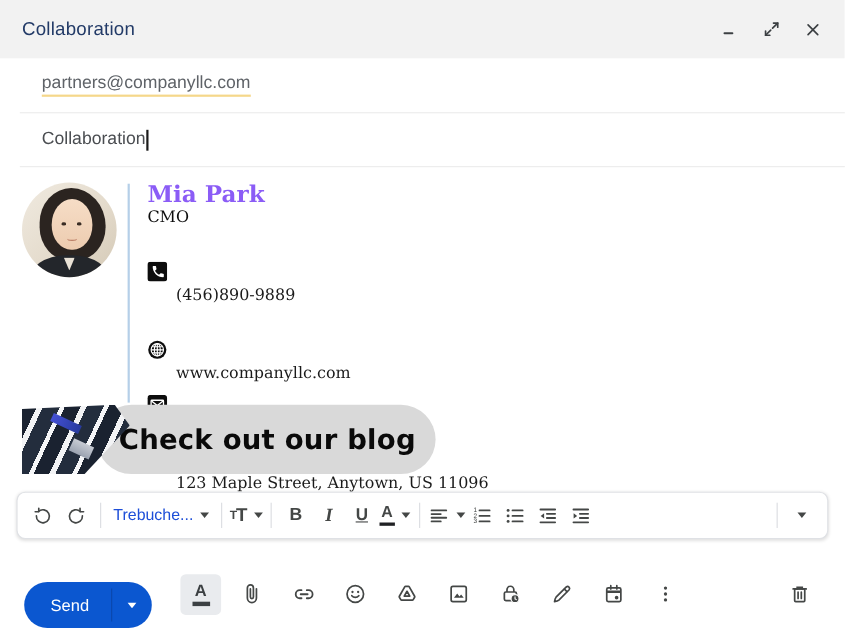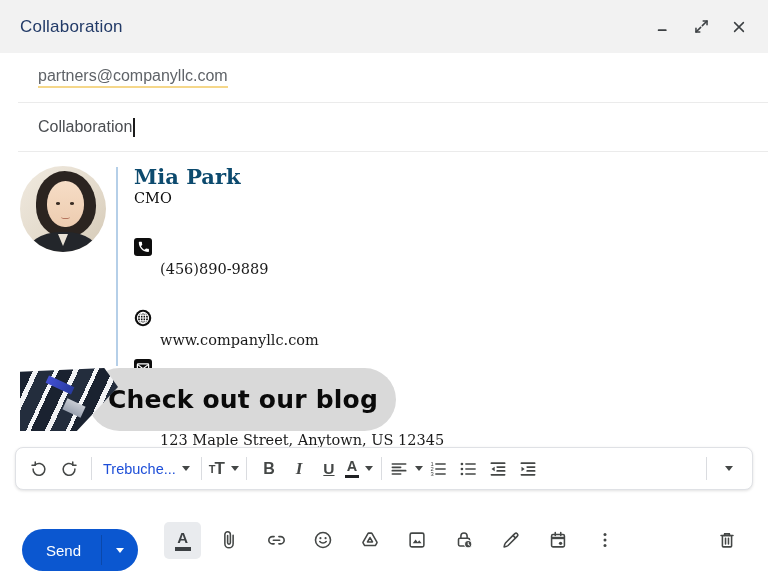--- a/index.html
+++ b/index.html
@@ -36,21 +36,21 @@
   .avatar .eye { position:absolute; top:36px; width:4px; height:2.5px; background:#3a2d25; border-radius:50%; }
   .avatar .eye.l { left:36px; } .avatar .eye.r { left:50px; }
   .avatar .mouth { position:absolute; left:41px; top:49px; width:9px; height:4px;
     border-bottom:1.6px solid #b5755e; border-radius:50%; }
   .avatar .body { position:absolute; left:6px; top:66px; width:74px; height:26px;
     background:#23262b; border-radius:46% 46% 0 0 / 90% 90% 0 0; }
   .avatar .shirt { position:absolute; left:38px; top:68px; width:10px; height:12px;
     background:#e9e2d6; clip-path:polygon(50% 100%,0 0,100% 0); }
   .sig-rule { width:2px; background:#b5cfe8; margin:4px 16px 0 10px; height:199px; }
   .sig-content { padding-top:2px; }
-  .sig-name { font-family:"DejaVu Serif", serif; font-weight:700; font-size:21px; color:#0c4a6e; line-height:1.15; }
+  .sig-name { font-family:"DejaVu Serif", serif; font-weight:700; font-size:21px; color:#8b5cf6; line-height:1.15; }
   .sig-role { font-family:"DejaVu Serif", serif; font-weight:400; font-size:14.5px; color:#0d0d0d; margin-top:1px; }
   .contact-row { display:flex; align-items:center; margin-top:11px; }
   .contact-icon { width:18px; height:18px; margin-right:8px; flex:none; display:flex;
     align-items:center; justify-content:center; }
   .contact-text { font-family:"DejaVu Serif", serif; font-size:14.5px; color:#1a1a1a;margin-top:44px; }
   .social-row { display:flex; gap:7px; margin-top:14px; }
   .social-btn { width:28px; height:28px; border:2px solid #111; border-radius:2px; background:#fff;
     display:flex; align-items:center; justify-content:center; cursor:pointer; }
   .social-glyph { font-weight:700; font-size:17px; color:#111; line-height:1; }
   .social-glyph.in { font-size:14px; letter-spacing:-.5px; font-weight:800; }
@@ -199,21 +199,21 @@
       </div>
 
       <div class="contact-row">
         <span class="contact-icon">
           <svg class="ic" width="18" height="18" viewBox="0 0 24 24">
               <rect x="0" y="0" width="24" height="24" rx="4" fill="#0d0d0d"></rect>
               <path d="M12 3.8a5 5 0 0 0-5 5c0 3.6 5 8.4 5 8.4s5-4.8 5-8.4a5 5 0 0 0-5-5zm0 6.9a1.9 1.9 0 1 1 0-3.8 1.9 1.9 0 0 1 0 3.8z" fill="#fff"></path>
               <path d="M6.5 19.8h11" stroke="#fff" stroke-width="1.8" stroke-linecap="round"></path>
             </svg>
         </span>
-        <span class="contact-text">123 Maple Street, Anytown, US 12345</span>
+        <span class="contact-text">123 Maple Street, Anytown, US 11096</span>
       </div>
 
       <div class="social-row">
         <span class="social-btn">
           <span class="social-glyph">f</span>
         </span>
         <span class="social-btn">
           <svg class="ic" width="17" height="17" viewBox="0 0 24 24">
               <path d="M14.1 10.3 20.8 2.5h-1.9l-5.7 6.6-4.6-6.6H3.2l7.2 10.4L3 21.5h1.9l6.3-7.3 5 7.3h5.4l-7.5-11.2zM12.3 12.9l-.9-1.3-5.6-8h2.6l4.5 6.4.9 1.3 5.9 8.4h-2.6l-4.8-6.8z" fill="#111"></path>
             </svg>

